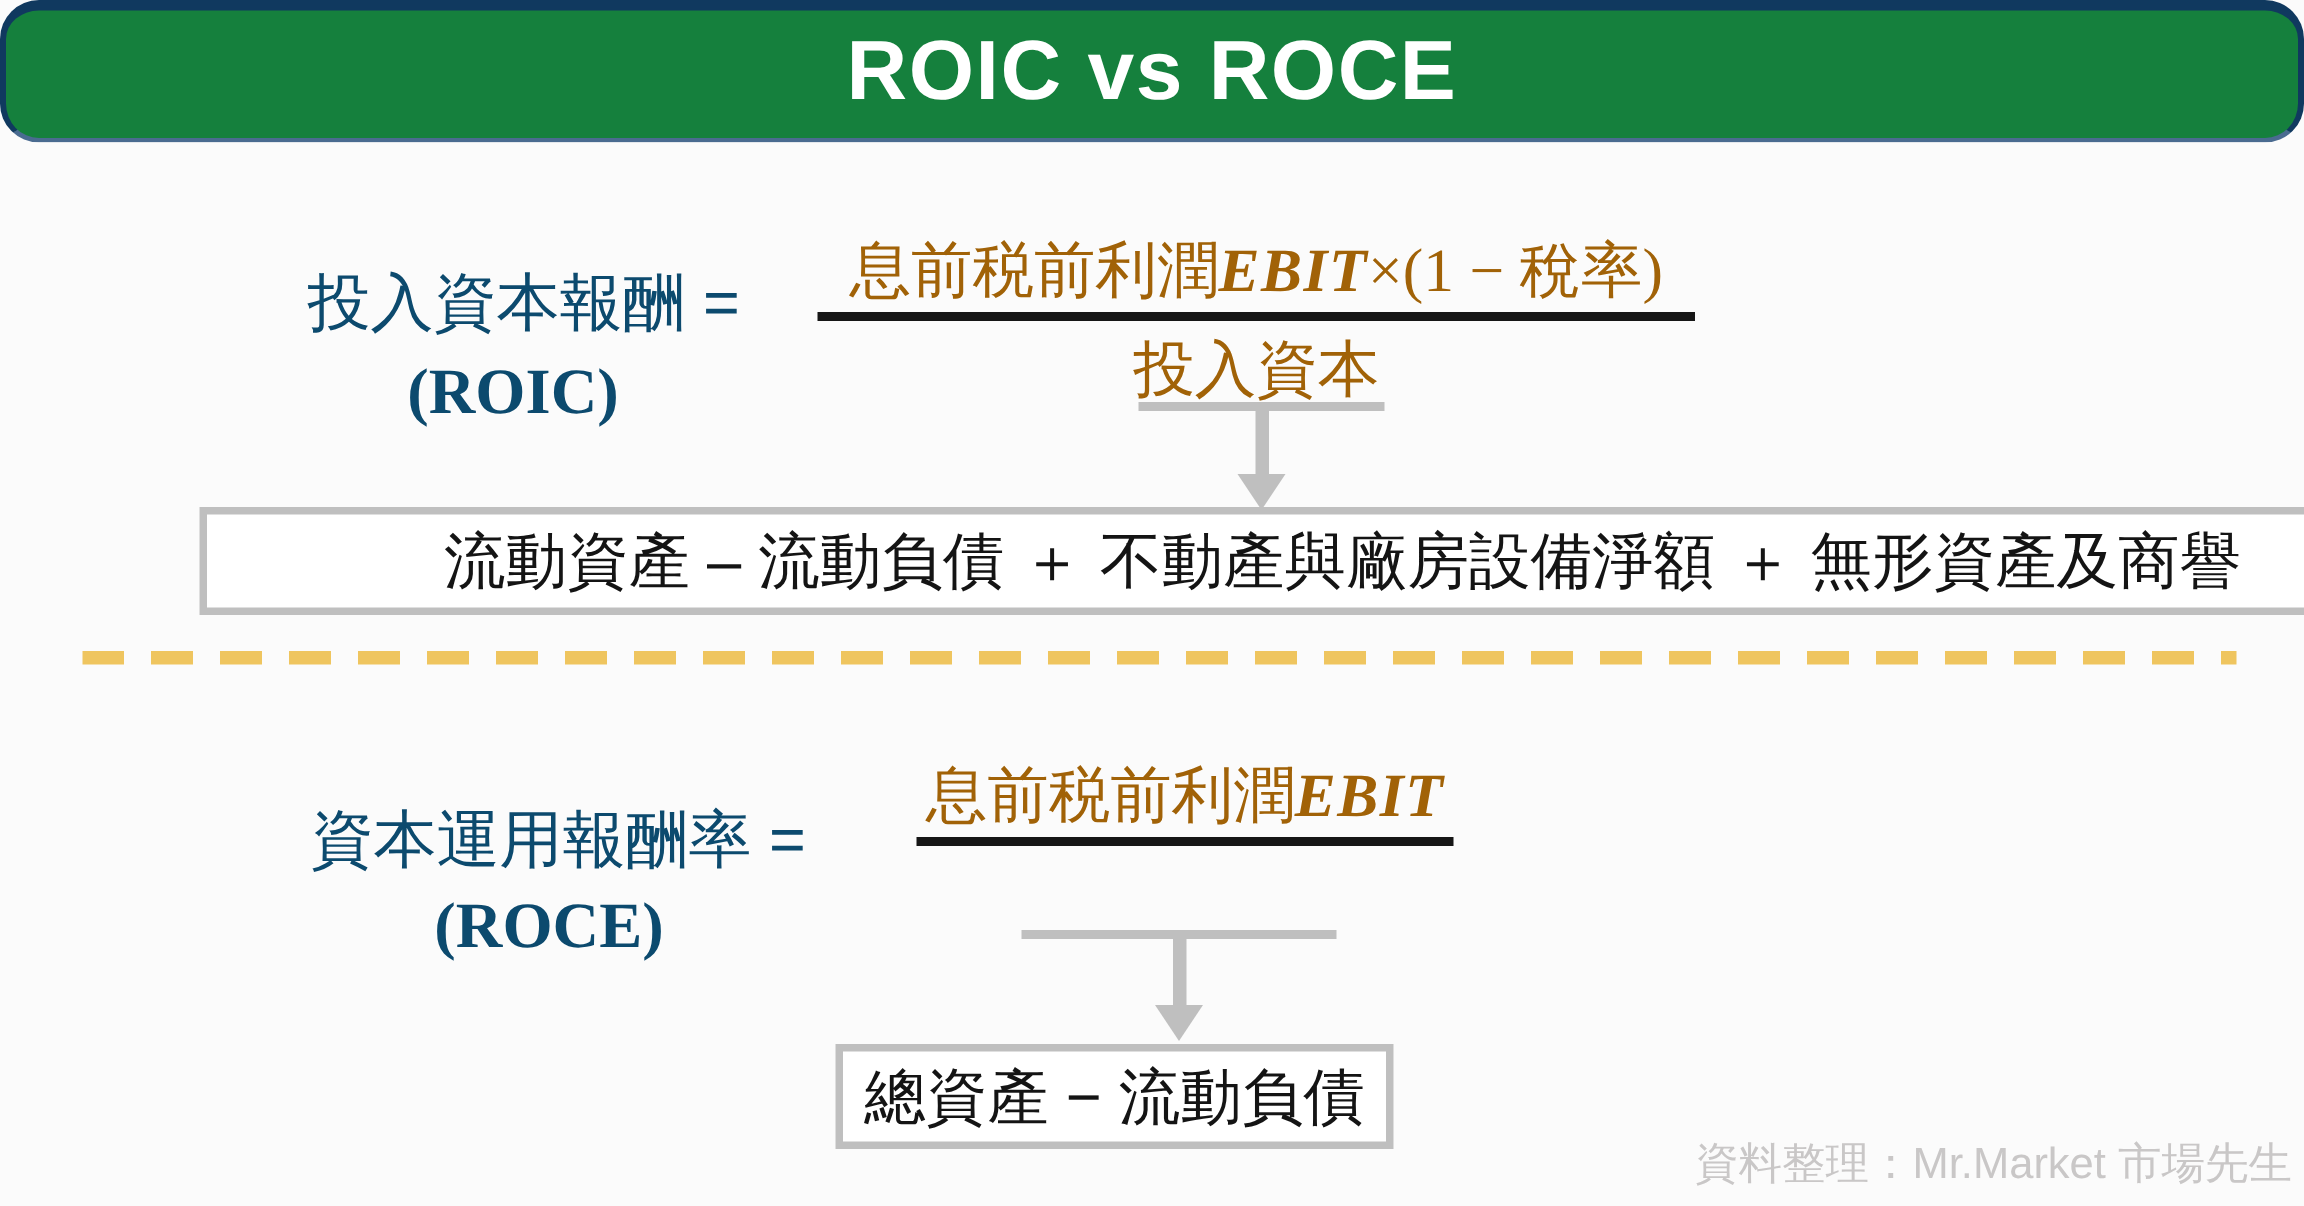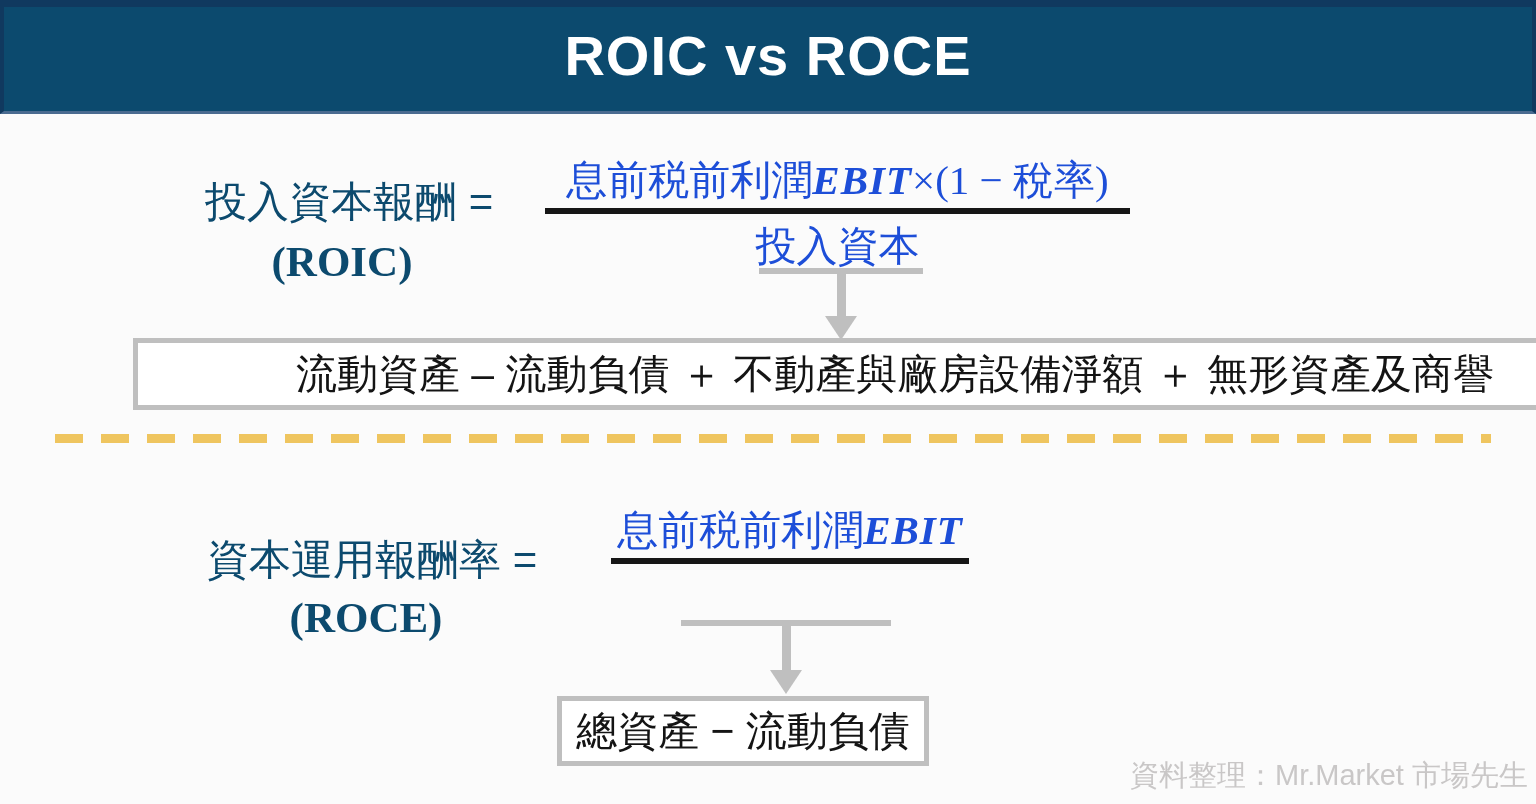--- a/index.html
+++ b/index.html
@@ -6,46 +6,46 @@
   body{
     width:1536px;height:804px;position:relative;overflow:hidden;
     background:#FBFBFB;
     font-family:"Liberation Sans","DejaVu Sans",sans-serif;
     color:#111;
   }
   .abs{position:absolute;}
 
   
   .header{
-    left:0;top:0;width:1536px;height:114px;
-    background:#0c4a6e;
+    left:0;top:0;width:1536px;height:95px;
+    background:#15803d;
     box-sizing:border-box;
     border-top:7px solid #10395F;
     border-left:4px solid #10395F;
     border-right:4px solid #10395F;
     border-bottom:3px solid #4A6B90;
-    display:flex;align-items:center;justify-content:center;
+    display:flex;align-items:center;justify-content:center;border-radius:26px;
   }
   .header-title{
     color:#FFFFFF;font-size:56px;font-weight:800;letter-spacing:1px;
     line-height:1;padding-bottom:6px;
   }
 
   
   .eq-label{font-size:42px;line-height:1.05;color:#0c4a6e;white-space:nowrap;}
   .eq-abbr{
     font-family:"Liberation Serif","DejaVu Serif",serif;
     font-size:43px;line-height:1;color:#0c4a6e;font-weight:600;white-space:nowrap;
     transform:translateX(-50%);
   }
 
   
   .fraction{display:flex;flex-direction:column;align-items:center;}
   .frac-num,.frac-den{
-    font-size:41px;line-height:56px;white-space:nowrap;color:#1d4ed8;text-align:center;
+    font-size:41px;line-height:56px;white-space:nowrap;color:#a16207;text-align:center;
   }
   .frac-bar{height:6px;background:#161616;width:100%;}
   .frac-den{margin-top:4px;}
   .mathvar{
     font-family:"Liberation Serif","DejaVu Serif",serif;
     font-style:italic;font-weight:600;letter-spacing:1px;
   }
   .mathop{
     font-family:"Liberation Serif","DejaVu Serif",serif;
     font-weight:500;

